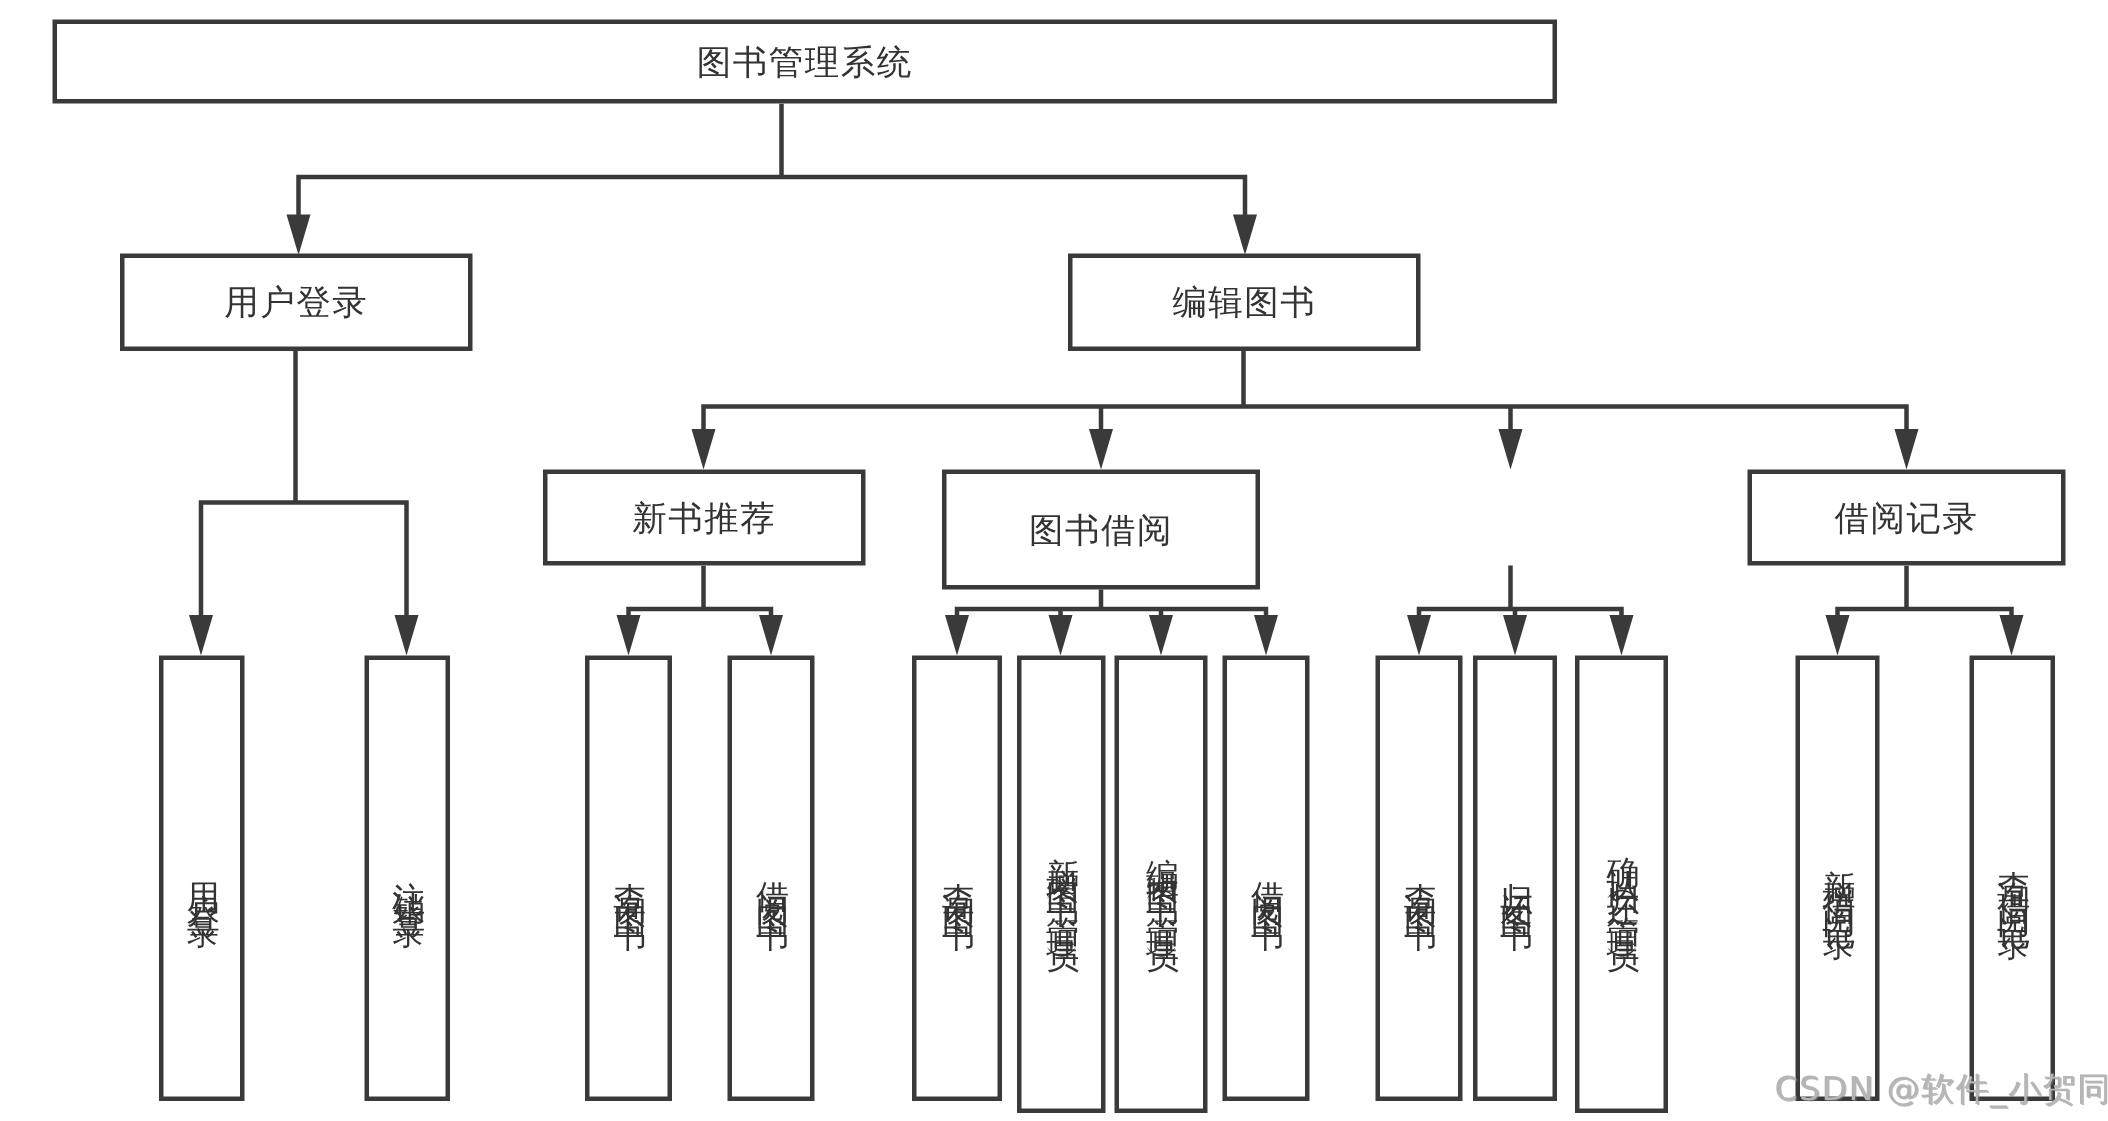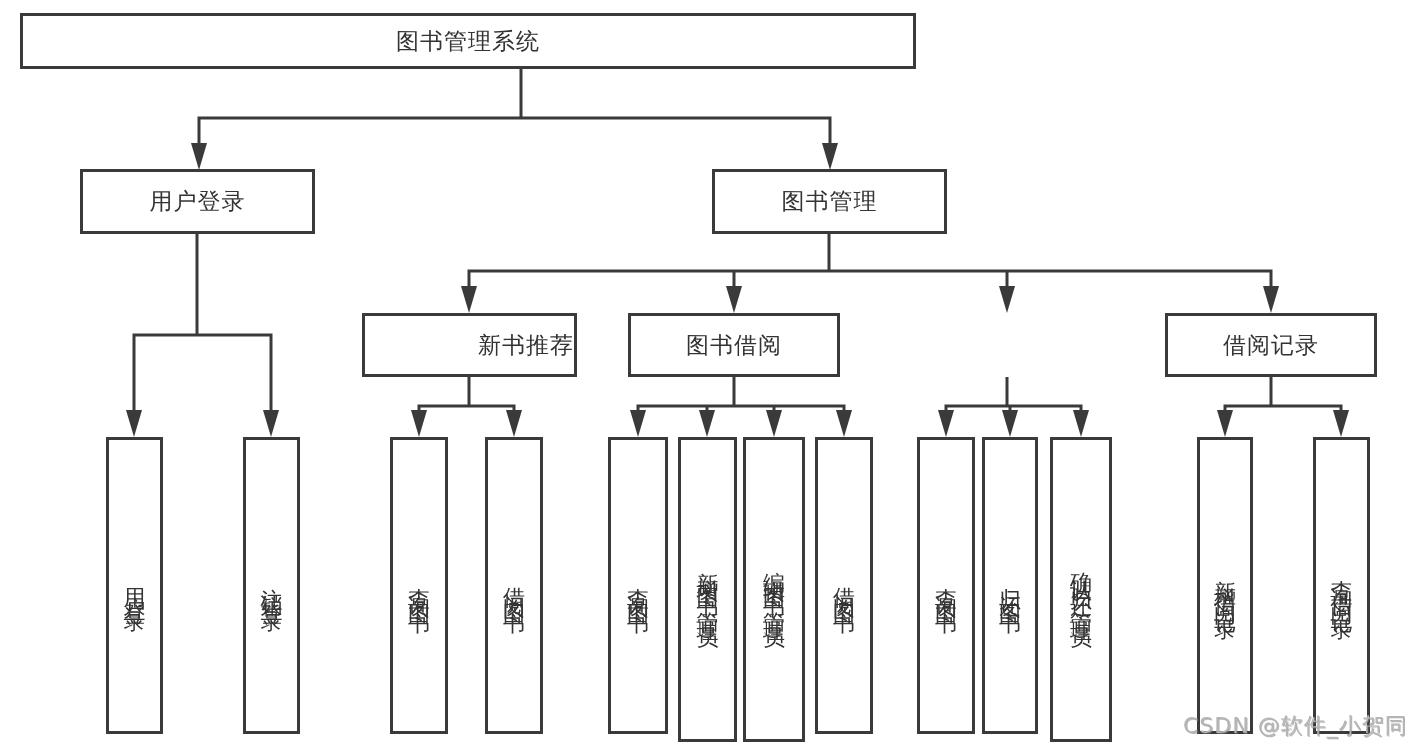--- a/index.html
+++ b/index.html
@@ -86,35 +86,35 @@
       <use href="#ah" x="774" y="437"></use>
       <use href="#ah" x="844" y="437"></use>
       <use href="#ah" x="946" y="437"></use>
       <use href="#ah" x="1010" y="437"></use>
       <use href="#ah" x="1081" y="437"></use>
       <use href="#ah" x="1225" y="437"></use>
       <use href="#ah" x="1341" y="437"></use>
     </g>
   </svg>
 
-  <div class="hbox" style="left:20px;top:13px;width:896px;height:56px;">
+  <div class="hbox" style="left:35px;top:13px;width:1003px;height:56px;">
     <span>图书管理系统</span>
   </div>
 
   <div class="hbox" style="left:80px;top:169px;width:235px;height:65px;">
     <span>用户登录</span>
   </div>
   <div class="hbox" style="left:712px;top:169px;width:235px;height:65px;">
-    <span>图书管理</span>
+    <span>编辑图书</span>
   </div>
 
-  <div class="hbox" style="left:362px;top:313px;width:215px;height:64px;justify-content:flex-end;">
+  <div class="hbox" style="left:362px;top:313px;width:215px;height:64px;">
     <span>新书推荐</span>
   </div>
-  <div class="hbox" style="left:628px;top:313px;width:212px;height:64px;">
+  <div class="hbox" style="left:628px;top:313px;width:212px;height:80px;">
     <span>图书借阅</span>
   </div>
   <div class="hbox" style="left:1165px;top:313px;width:212px;height:64px;">
     <span>借阅记录</span>
   </div>
 
   <div class="vbox" style="left:106px;top:437px;width:57px;height:297px;">
     <span class="vtext">用户登录</span>
   </div>
   <div class="vbox" style="left:243px;top:437px;width:57px;height:297px;">

